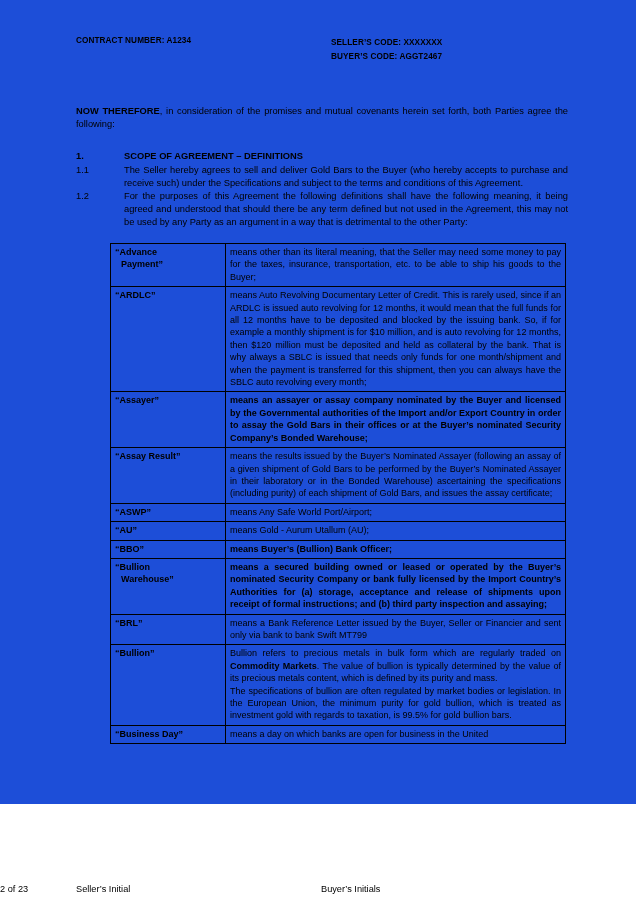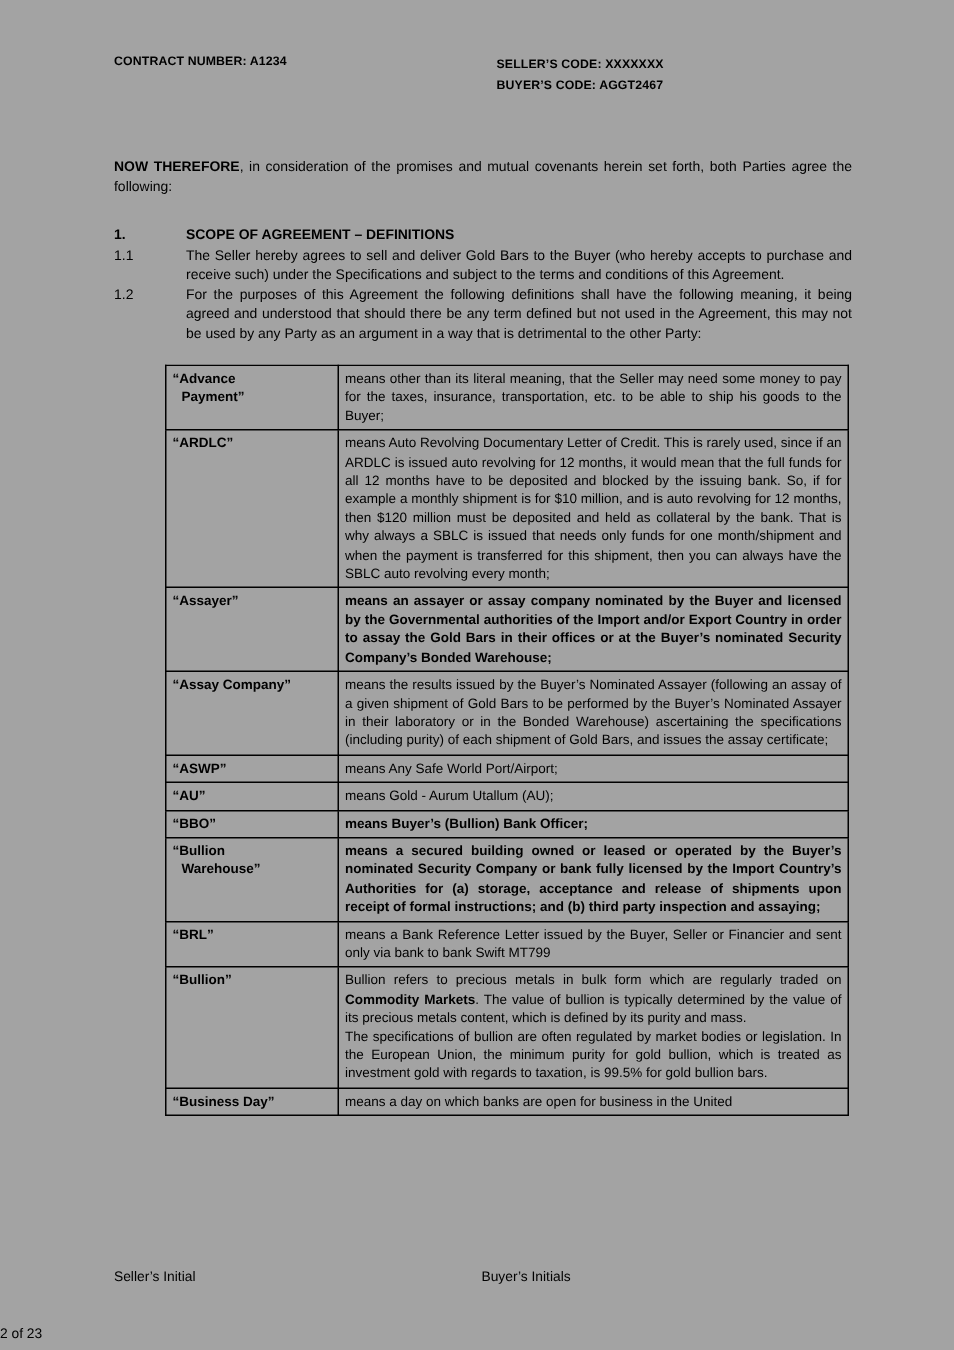--- a/index.html
+++ b/index.html
@@ -12,22 +12,22 @@
     height: 900px;
     position: relative;
     font-family: "Liberation Sans", sans-serif;
     color: #000000;
     overflow: hidden;
   }
   .page {
     position: absolute;
     top: 0; left: 0;
     width: 636px;
-    height: 900px;
-    background: #a3a3a3;
+    height: 804px;
+    background: #1d4ed8;
   }
 
   
   .header {
     position: absolute;
     top: 36px;
     left: 76px;
     width: 490px;
     font-size: 8.2px;
     font-weight: bold;
@@ -125,20 +125,21 @@
   
   .footer {
     position: absolute;
     left: 76px;
     top: 846px;
     width: 490px;
     font-size: 9.2px;
   }
   .footer-line {
     display: flex;
+    margin-top: 38px;
   }
   .footer-seller { width: 245px; flex: none; }
   .footer-buyer  { flex: 1; }
   .footer-page {
     position: absolute;
     top: 884px;
     left: 0;
     width: 636px;
     text-align: left;
     font-size: 9.2px;
@@ -197,21 +198,21 @@
               <p>means Auto Revolving Documentary Letter of Credit. This is rarely used, since if an ARDLC is issued auto revolving for 12 months, it would mean that the full funds for all 12 months have to be deposited and blocked by the issuing bank. So, if for example a monthly shipment is for $10 million, and is auto revolving for 12 months, then $120 million must be deposited and held as collateral by the bank. That is why always a SBLC is issued that needs only funds for one month/shipment and when the payment is transferred for this shipment, then you can always have the SBLC auto revolving every month;</p>
             </td>
           </tr>
           <tr class="heavy">
             <td class="term"><span>“Assayer”</span></td>
             <td class="def">
               <p>means an assayer or assay company nominated by the Buyer and licensed by the Governmental authorities of the Import and/or Export Country in order to assay the Gold Bars in their offices or at the Buyer’s nominated Security Company’s  Bonded Warehouse;</p>
             </td>
           </tr>
           <tr>
-            <td class="term"><span>“Assay Company”</span></td>
+            <td class="term"><span>“Assay Result”</span></td>
             <td class="def">
               <p>means the results issued by the Buyer’s Nominated Assayer (following an assay of a given shipment of Gold Bars to be performed by the Buyer’s Nominated Assayer in their laboratory or in the Bonded Warehouse) ascertaining the specifications (including purity) of each shipment of Gold Bars, and issues the assay certificate;</p>
             </td>
           </tr>
           <tr>
             <td class="term"><span>“ASWP”</span></td>
             <td class="def noj">
               <p>means Any Safe World Port/Airport;</p>
             </td>
           </tr>

